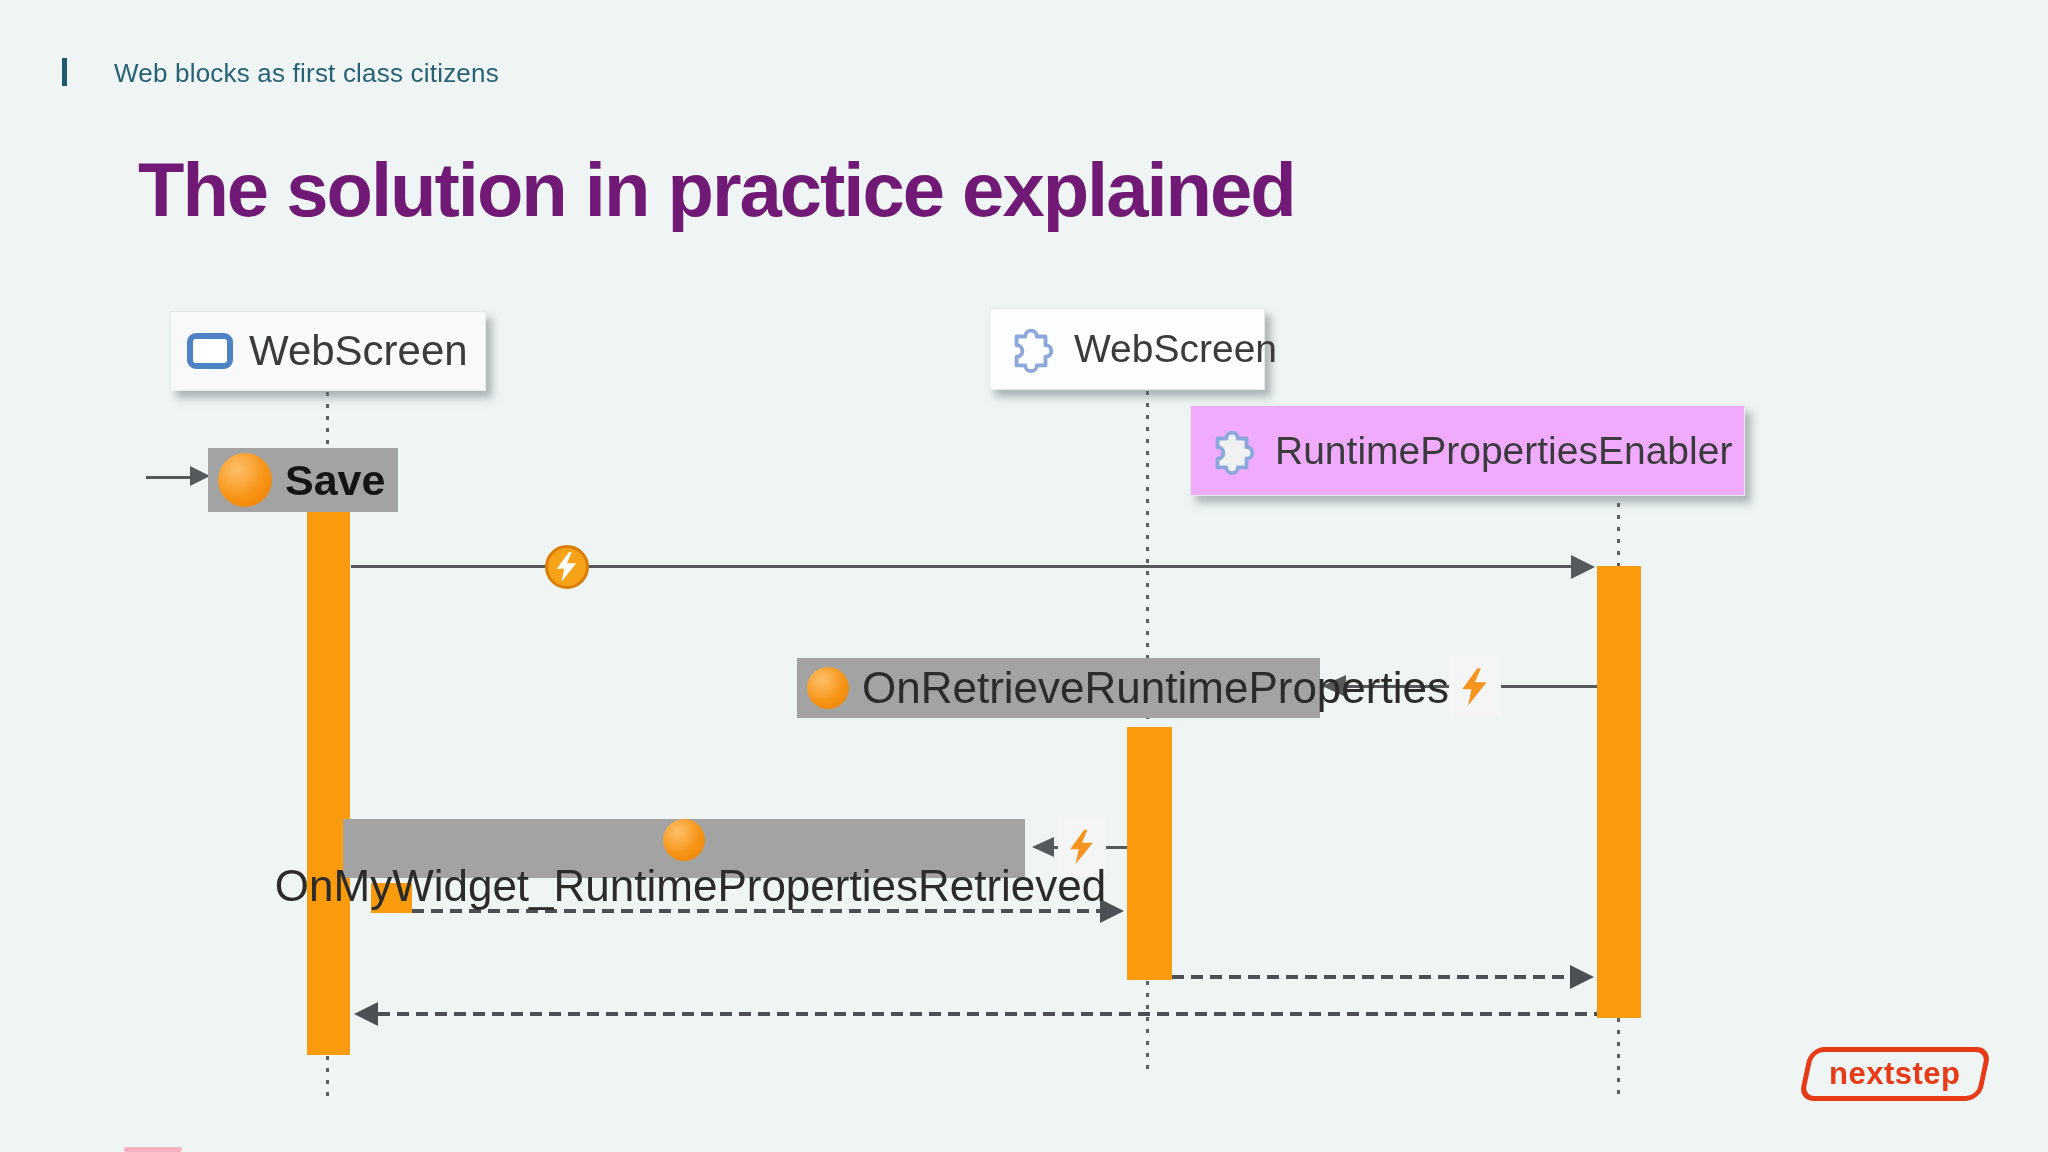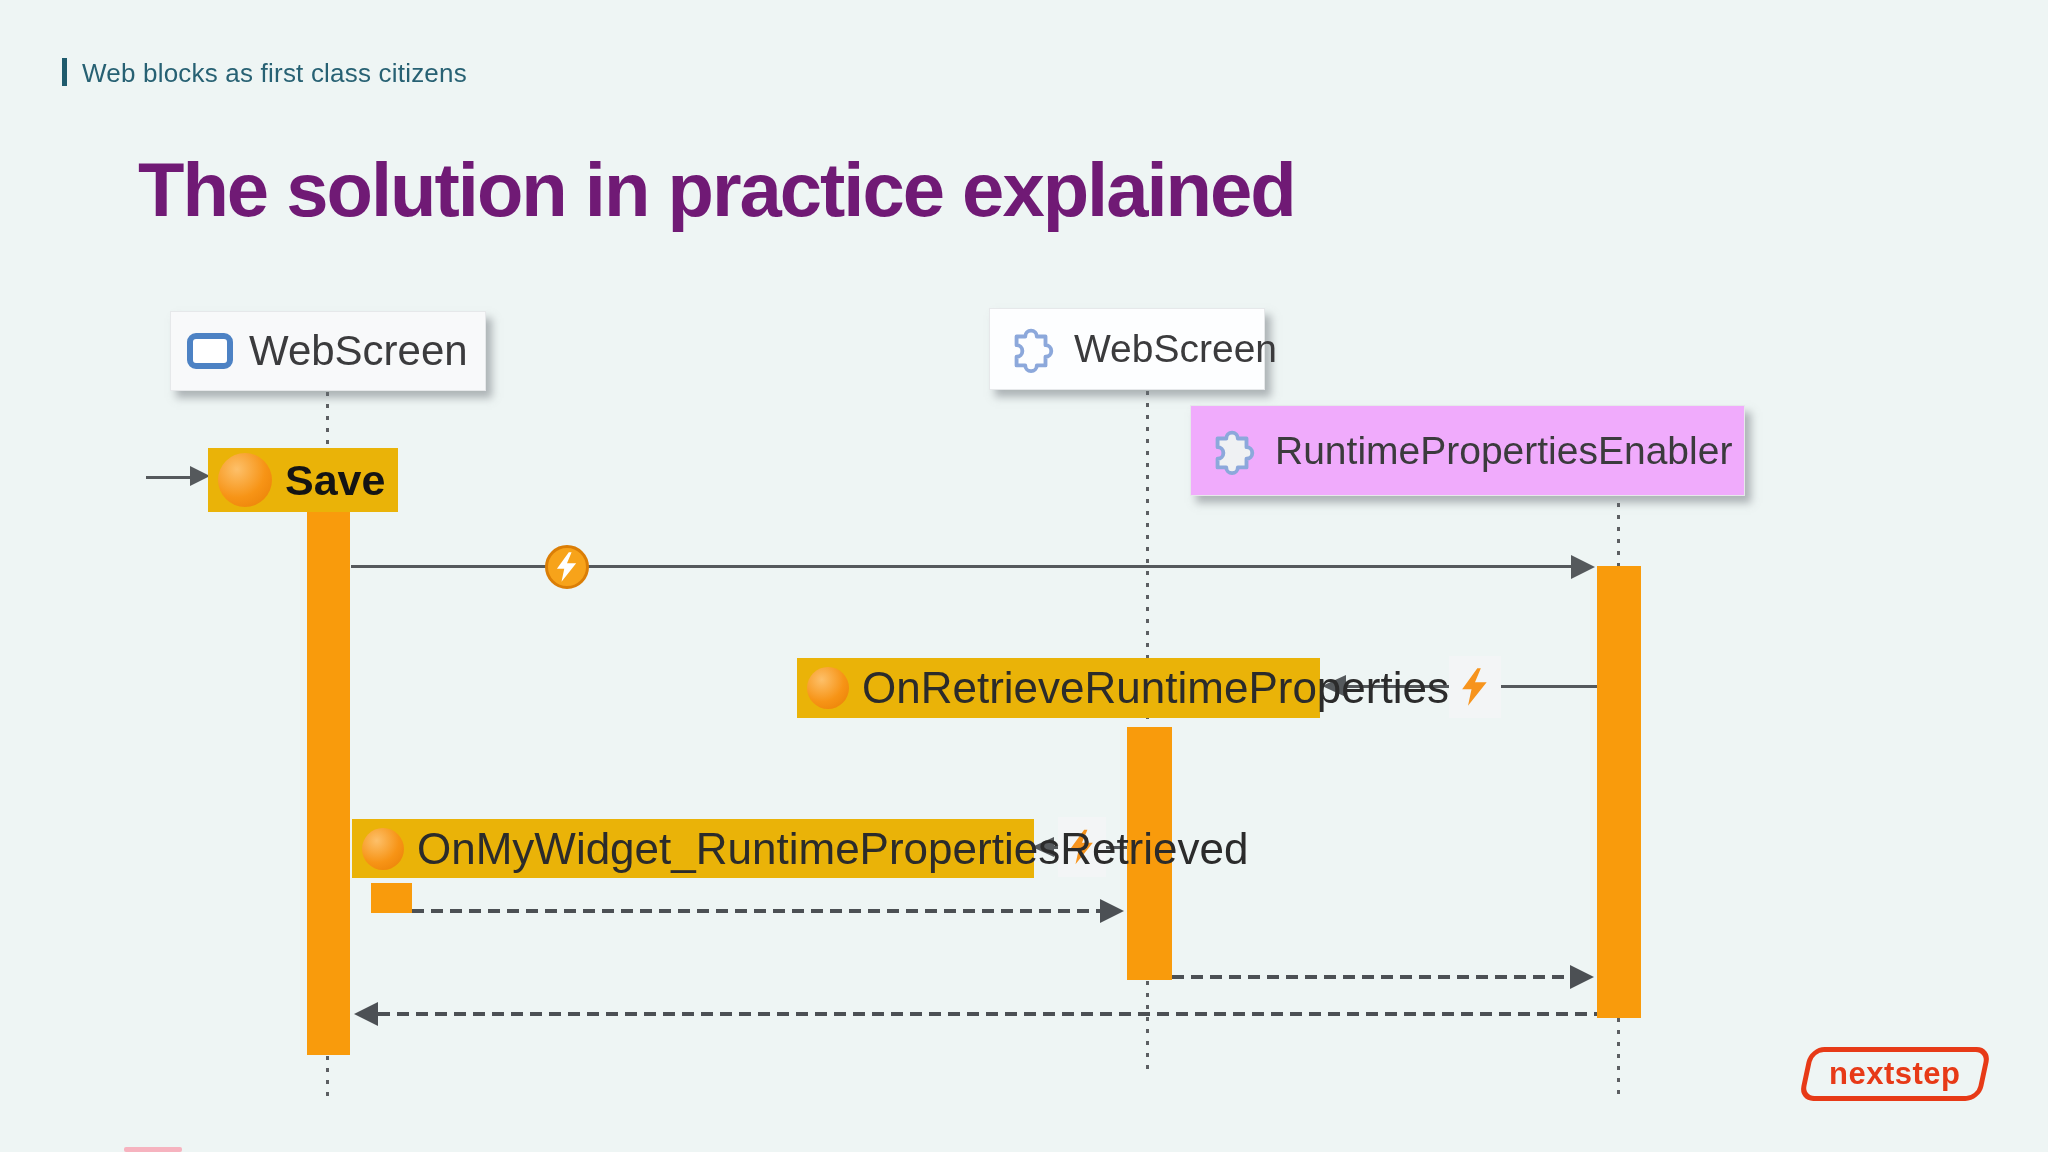--- a/index.html
+++ b/index.html
@@ -2,21 +2,21 @@
 <html><head>
 <meta charset="utf-8">
 <style>
   html,body{margin:0;padding:0;}
   .slide{
     position:relative; width:2048px; height:1152px; overflow:hidden;
     background:#eef5f4;
     font-family:"Liberation Sans", sans-serif;
   }
   
-  .eyebrow{position:absolute; left:62px; top:58px; display:flex; }
+  .eyebrow{position:absolute; left:62px; top:58px; display:flex; gap:32px;}
   .eyebrow-bar{width:5px; height:28px; background:#1f5b6d; margin-right:15px;}
   .eyebrow-text{font-size:26px; color:#276173; letter-spacing:.2px;}
   .title{
     position:absolute; left:138px; top:146px;
     font-size:76px; font-weight:700; color:#701a75; letter-spacing:-2px;
   }
   
   .actor-box{
     position:absolute; display:flex; align-items:center;
     background:#f8f9fa; border:1px solid #e6e8ea;
@@ -57,33 +57,33 @@
   }
   .head-right{position:absolute; width:0; height:0; z-index:5;
     border-top:12px solid transparent; border-bottom:12px solid transparent;
     border-left:24px solid #55595c;}
   .head-left{position:absolute; width:0; height:0; z-index:5;
     border-top:12px solid transparent; border-bottom:12px solid transparent;
     border-right:24px solid #55595c;}
   
   .msg-label{
     position:absolute; display:flex; align-items:center;
-    background:#eab308; z-index:6; box-sizing:border-box; padding:0 10px;
+    background:#a3a3a3; z-index:6; box-sizing:border-box; padding:0 10px;
   }
   .sphere{
     border-radius:50%; flex:none;
     background:radial-gradient(circle at 35% 30%, #fdc06a 0%, #f79416 55%, #e87d03 100%);
   }
   .msg-text{font-size:44px; color:#2b2b2b; margin-left:13px; white-space:nowrap;}
   #label-save{left:208px; top:448px; width:190px; height:64px;}
   #label-save .sphere{width:54px; height:54px;}
   #label-save .msg-text{font-size:43px; font-weight:700; color:#141414;}
   #label-retrieve{left:797px; top:658px; width:523px; height:60px;}
   #label-retrieve .sphere{width:42px; height:42px;}
-  #label-retrieved{left:352px; top:819px; width:682px; height:59px;}
+  #label-retrieved{left:343px; top:819px; width:682px; height:59px;flex-direction:column;}
   #label-retrieved .sphere{width:42px; height:42px;}
   
   .bolt-circle{
     position:absolute; width:44px; height:44px; border-radius:50%;
     background:#f7a31a; border:3px solid #db7e06; box-sizing:border-box;
     display:flex; align-items:center; justify-content:center; z-index:6;
   }
   .bolt-chip{
     position:absolute; background:#f3f5f6; z-index:6;
     display:flex; align-items:center; justify-content:center;

